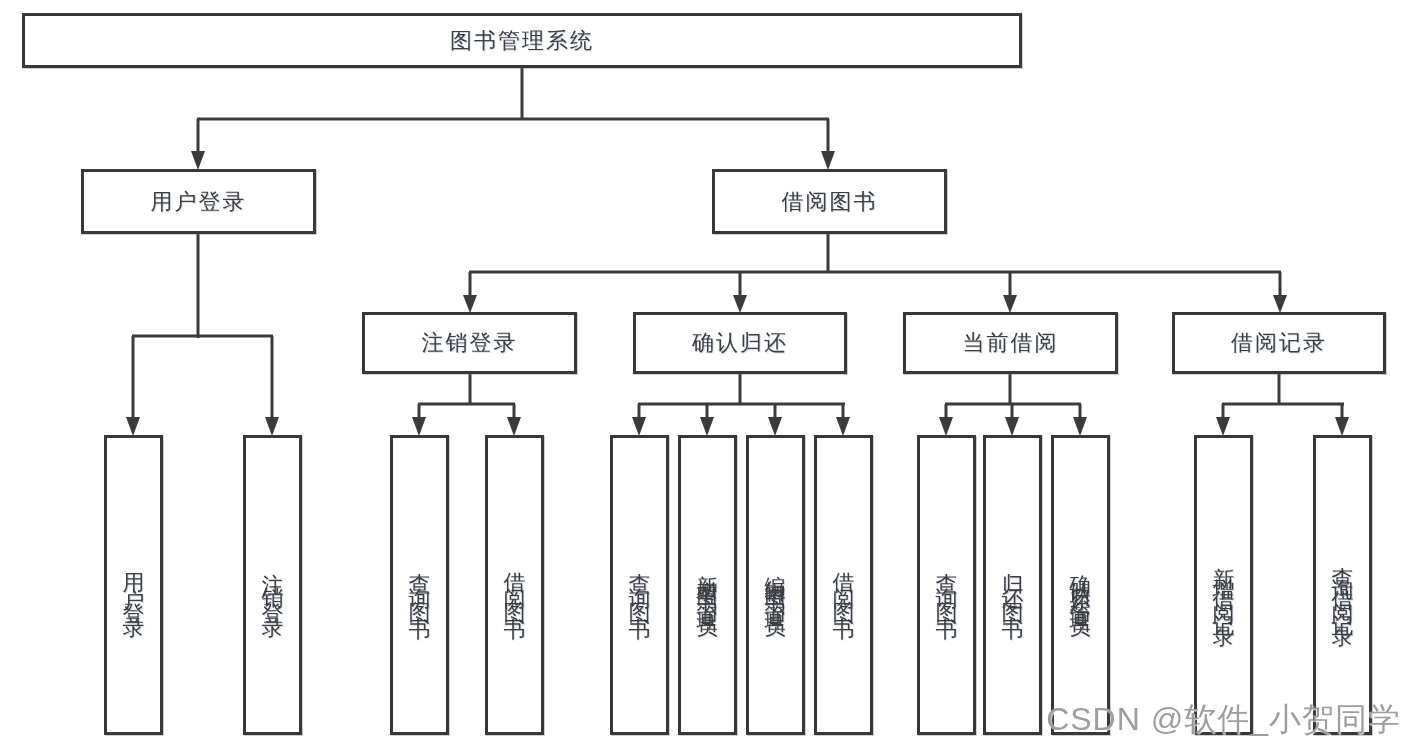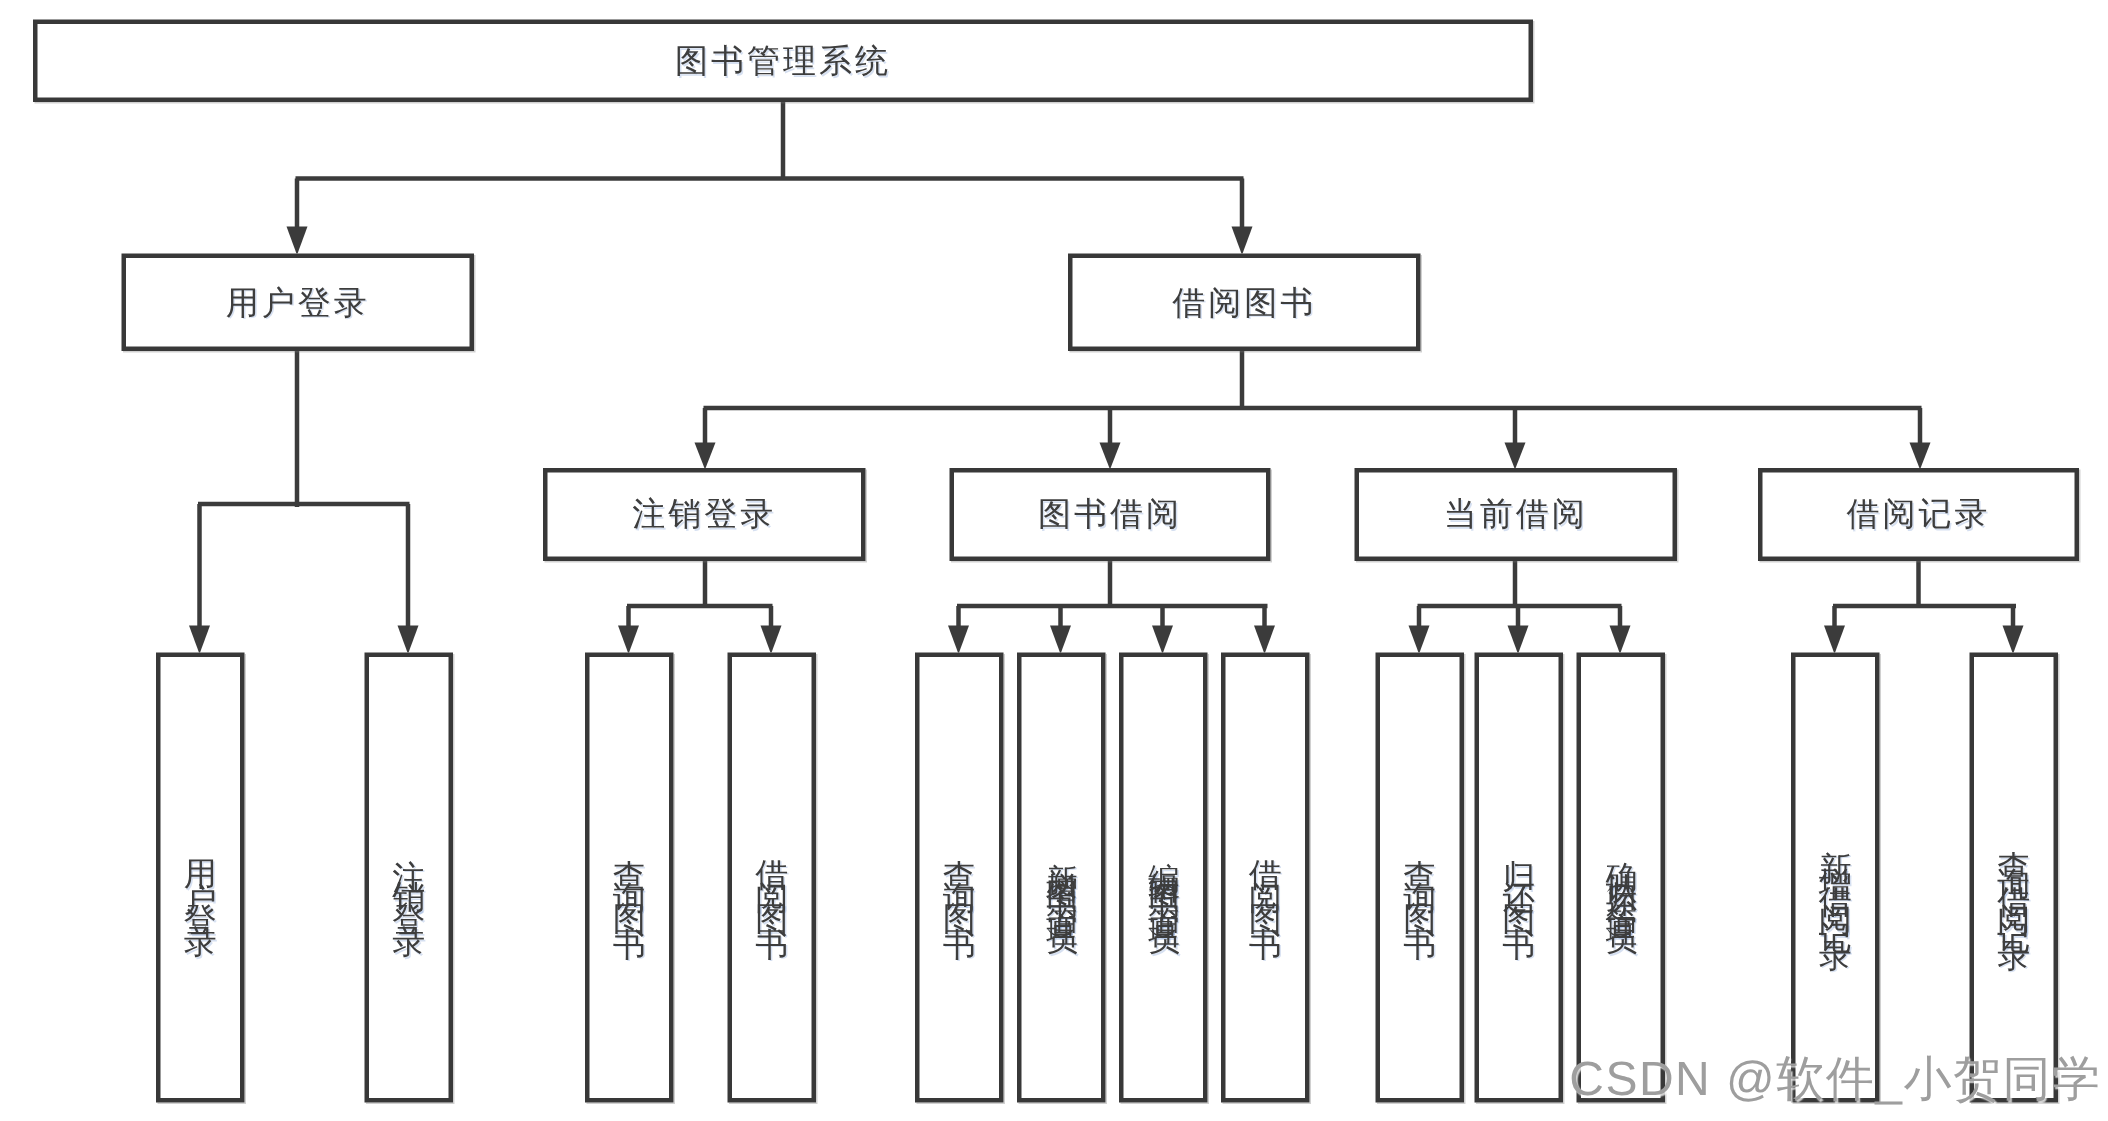--- a/index.html
+++ b/index.html
@@ -150,21 +150,21 @@
     <span class="hlabel">用户登录</span>
   </div>
   <div class="node" style="left:712px; top:169px; width:235px; height:65px;">
     <span class="hlabel">借阅图书</span>
   </div>
 
   <div class="node" style="left:362px; top:312px; width:215px; height:62px;">
     <span class="hlabel">注销登录</span>
   </div>
   <div class="node" style="left:633px; top:312px; width:214px; height:62px;">
-    <span class="hlabel">图书借阅</span>
+    <span class="hlabel">确认归还</span>
   </div>
   <div class="node" style="left:1172px; top:312px; width:214px; height:62px;">
     <span class="hlabel">借阅记录</span>
   </div>
   <div class="node" style="left:903px; top:312px; width:215px; height:62px;">
     <span class="hlabel">当前借阅</span>
   </div>
 
   <div class="node leaf" style="left:104px; top:435px; width:59px; height:300px;">
     <span class="vlabel len4">用户登录</span>

